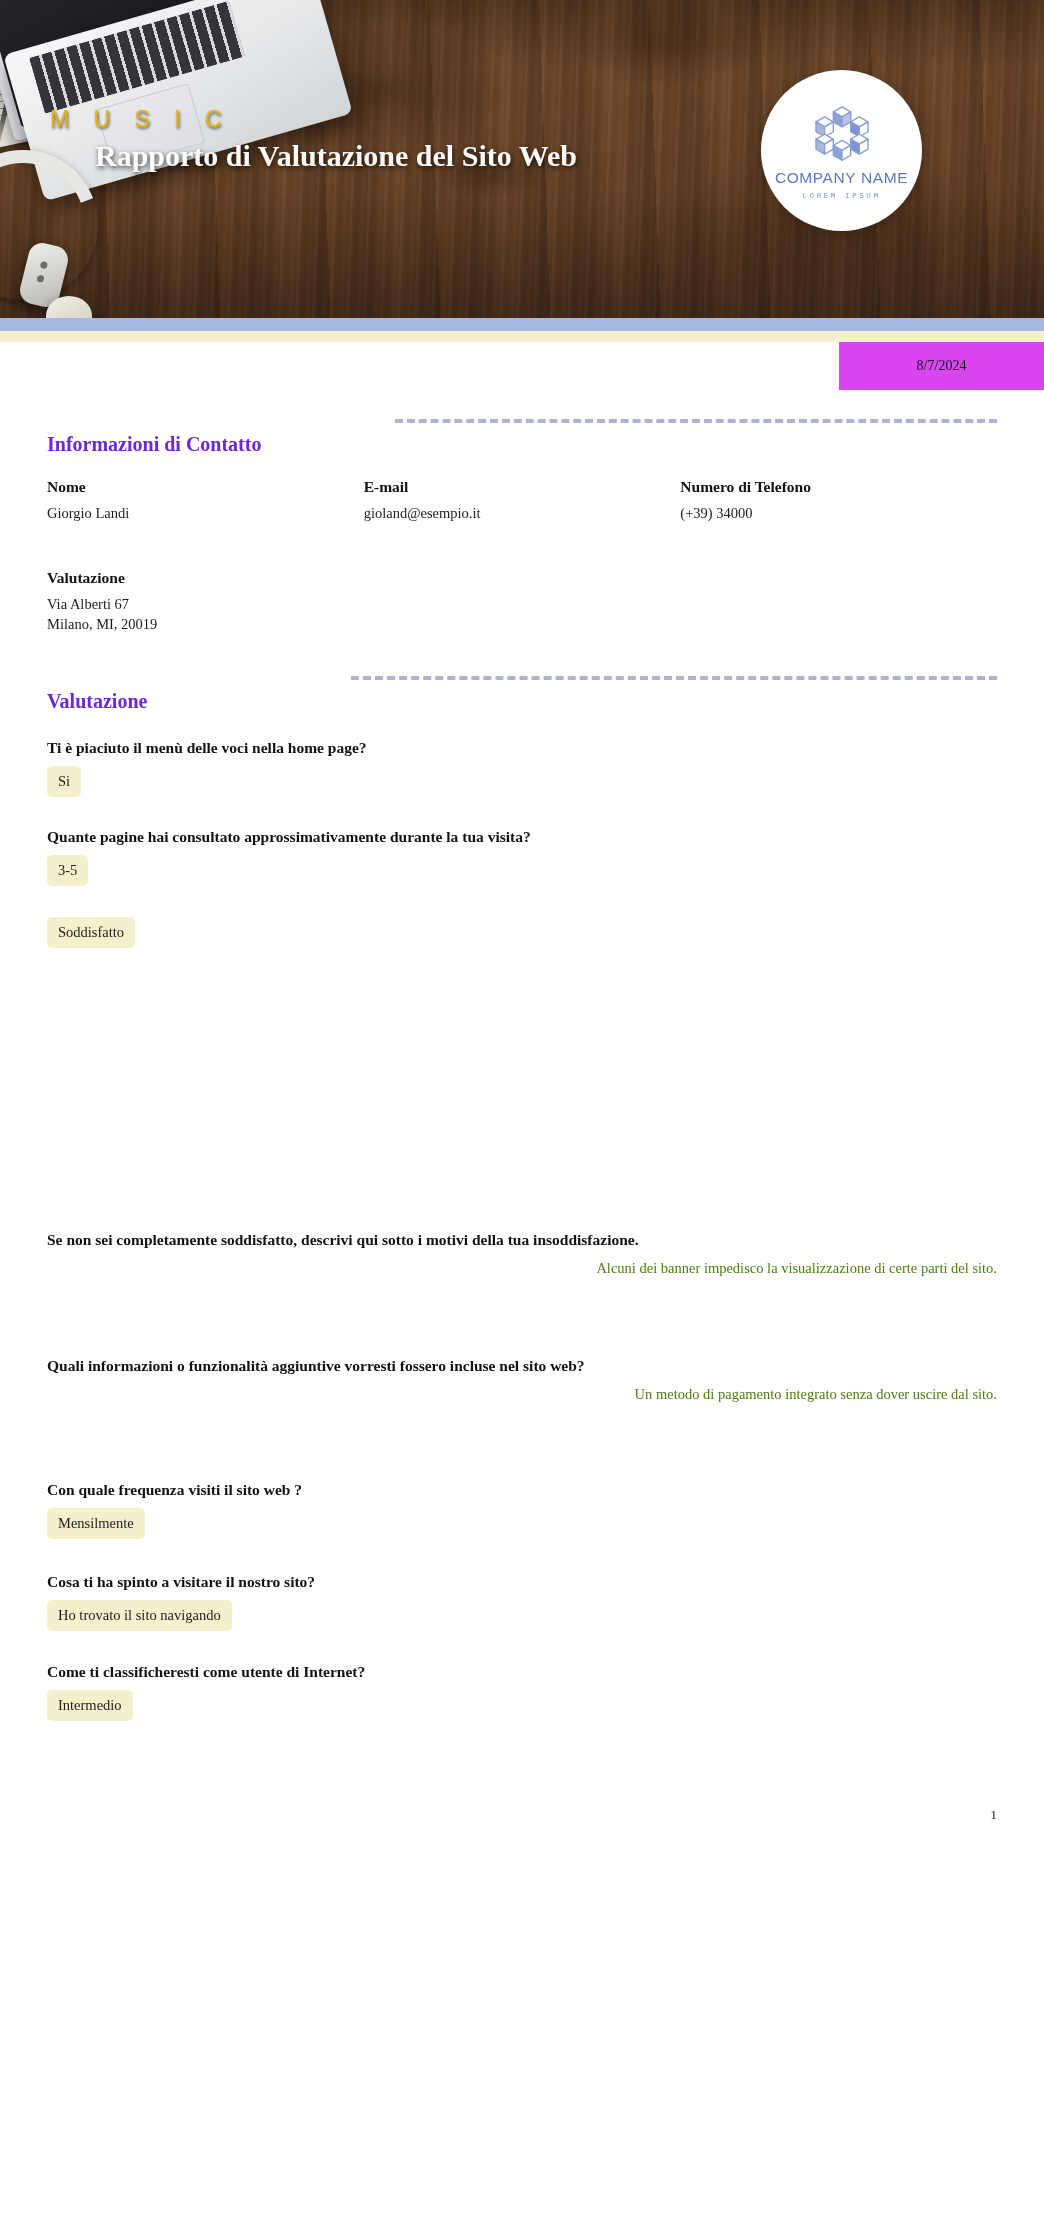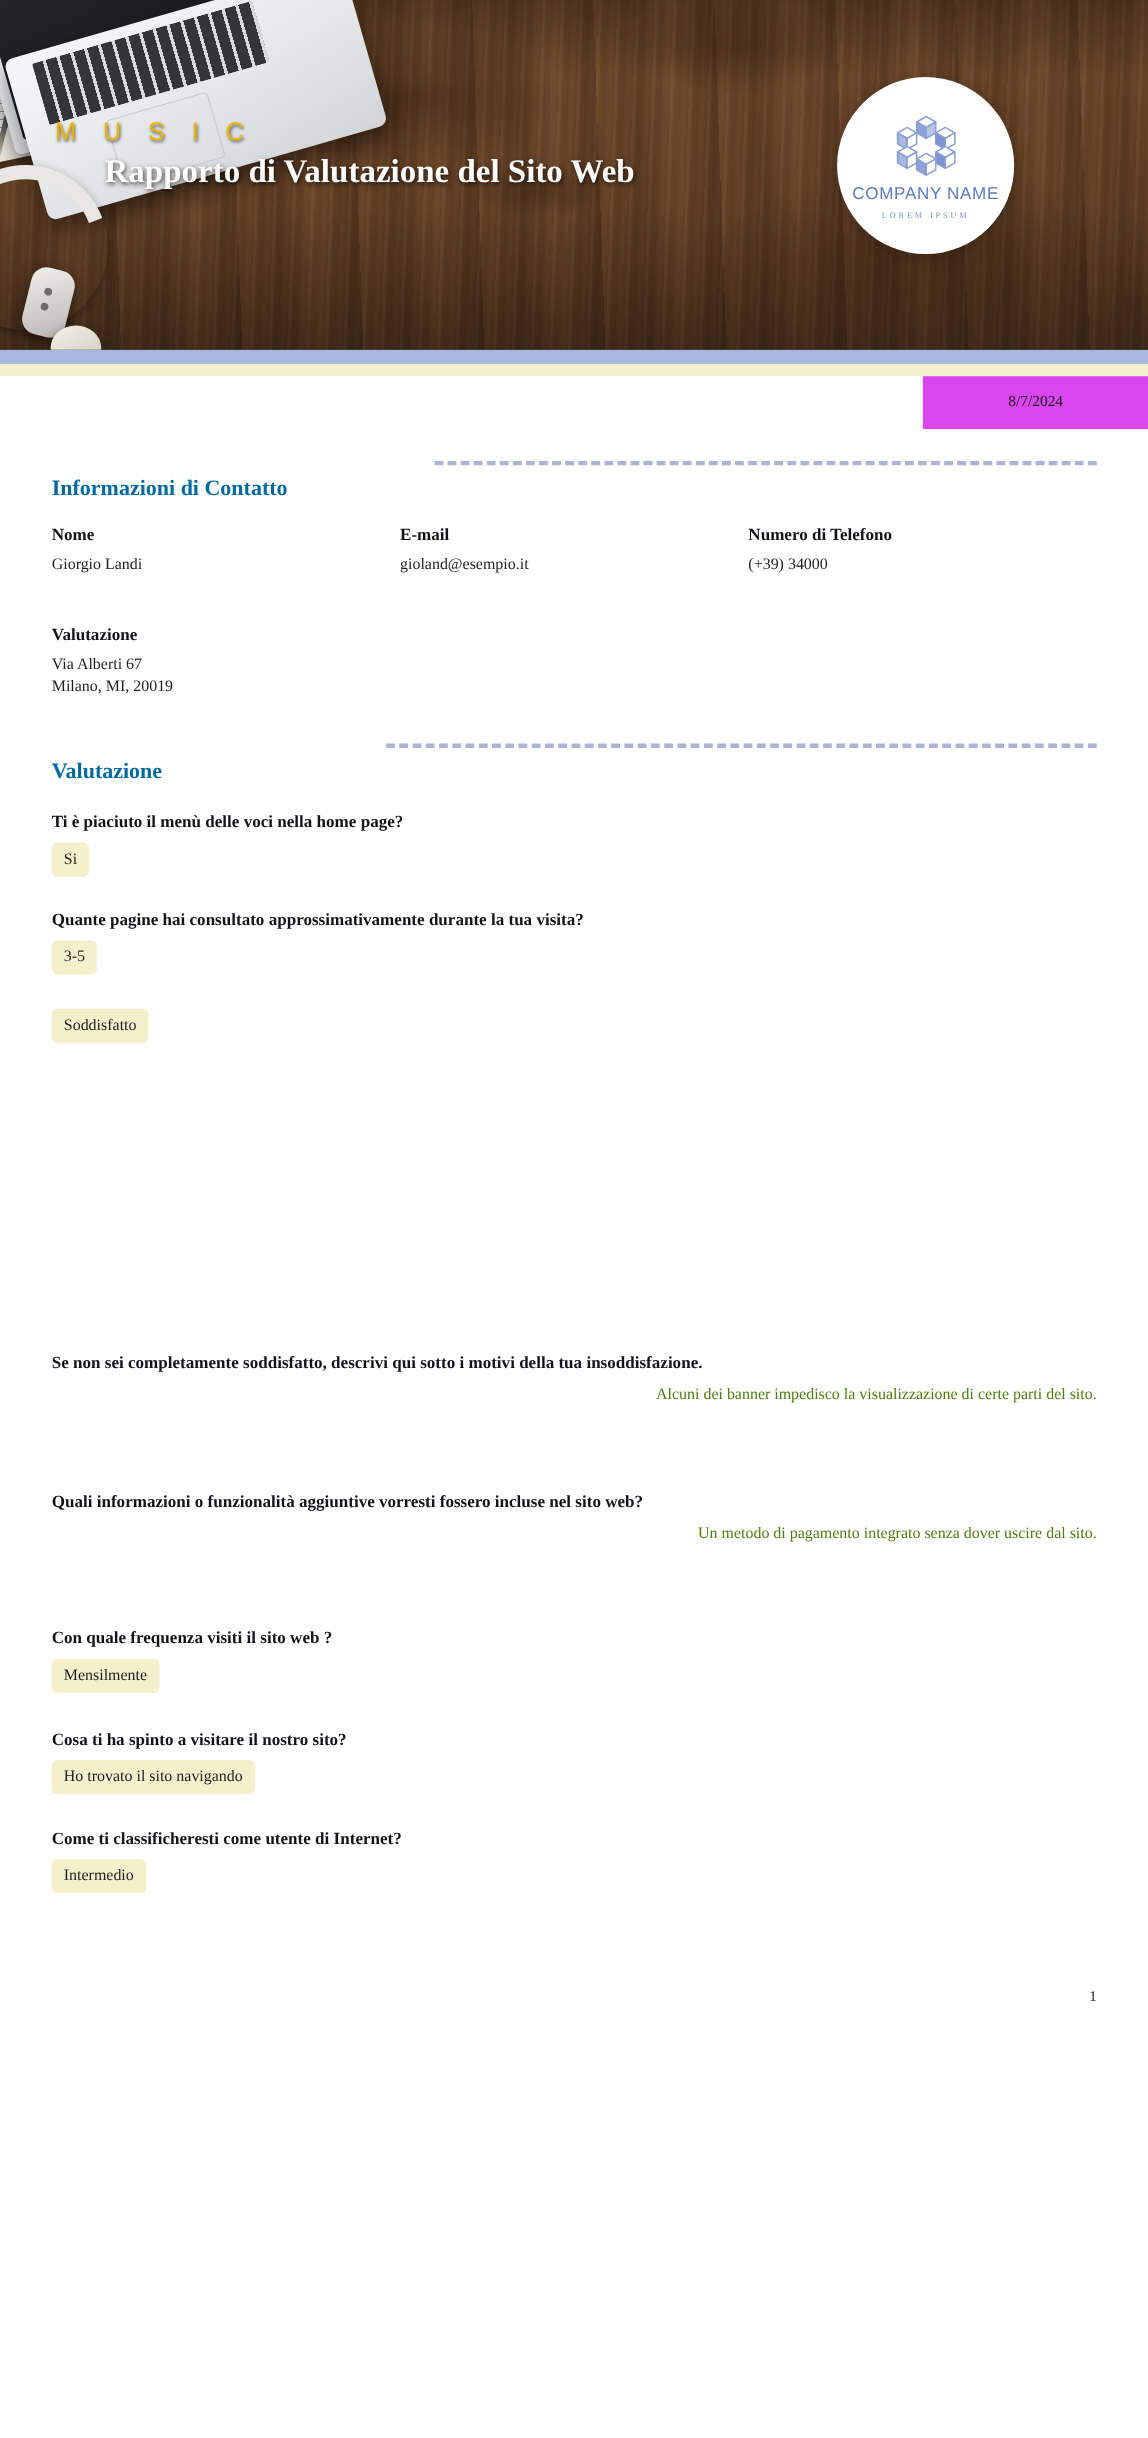--- a/index.html
+++ b/index.html
@@ -200,21 +200,21 @@
   }
   .logo-mark { width: 62px; height: 62px; margin-bottom: 5px; }
   .logo-name {
     font-family: "Liberation Sans", sans-serif;
     font-size: 15.5px;
     letter-spacing: 0.6px;
     color: #5c7ac4;
     white-space: nowrap;
   }
   .logo-sub {
-    font-family: Liberation Serif, serif;
+    font-family: Liberation Mono, monospace;
     font-size: 7.5px;
     letter-spacing: 2.6px;
     color: #7d93cc;
     margin-top: 5px;
     white-space: nowrap;
   }
 
   
   .band-blue  { width: 1044px; height: 13px; background: #a6b7e0; }
   .band-cream { width: 1044px; height: 11px; background: #f4f0cd; }
@@ -240,21 +240,21 @@
     position: relative;
     height: 44px;
     margin-top: 22px;
   }
   .section-title {
     position: absolute;
     left: 0; bottom: 0;
     font-family: "Liberation Serif", serif;
     font-weight: 700;
     font-size: 20px;
-    color: #0369a1;
+    color: #6d28d9;
   }
   .section-rule {
     position: absolute;
     right: 0; top: 7px;
     width: 602px;
     border-top: 4px dashed #b0b2d4;
   }
   .section-rule.short { width: 646px; }
 
   .fields {

